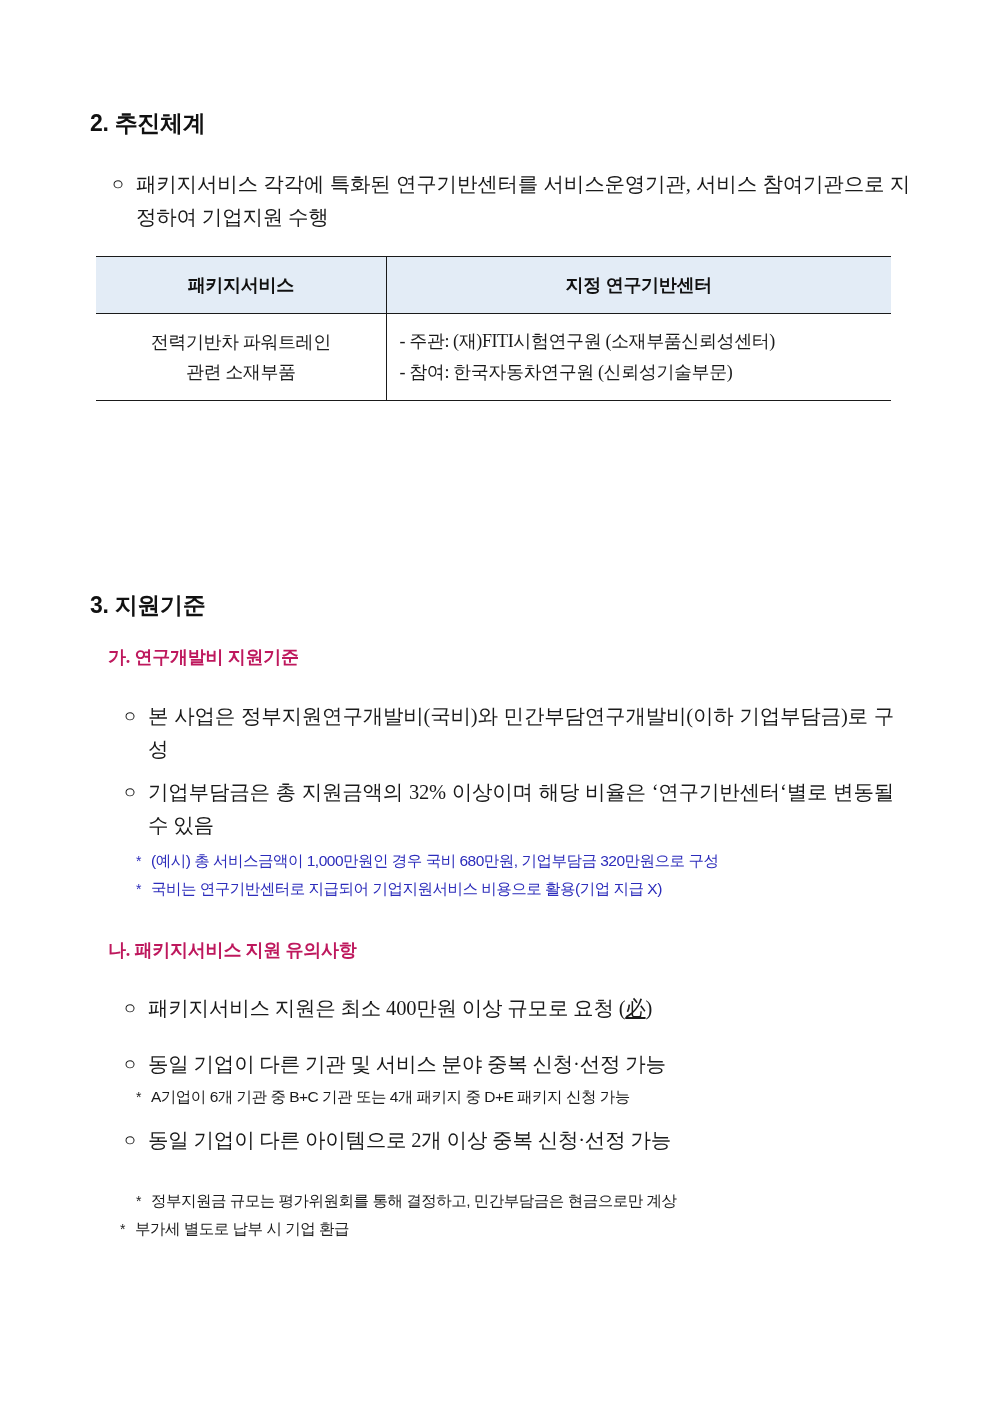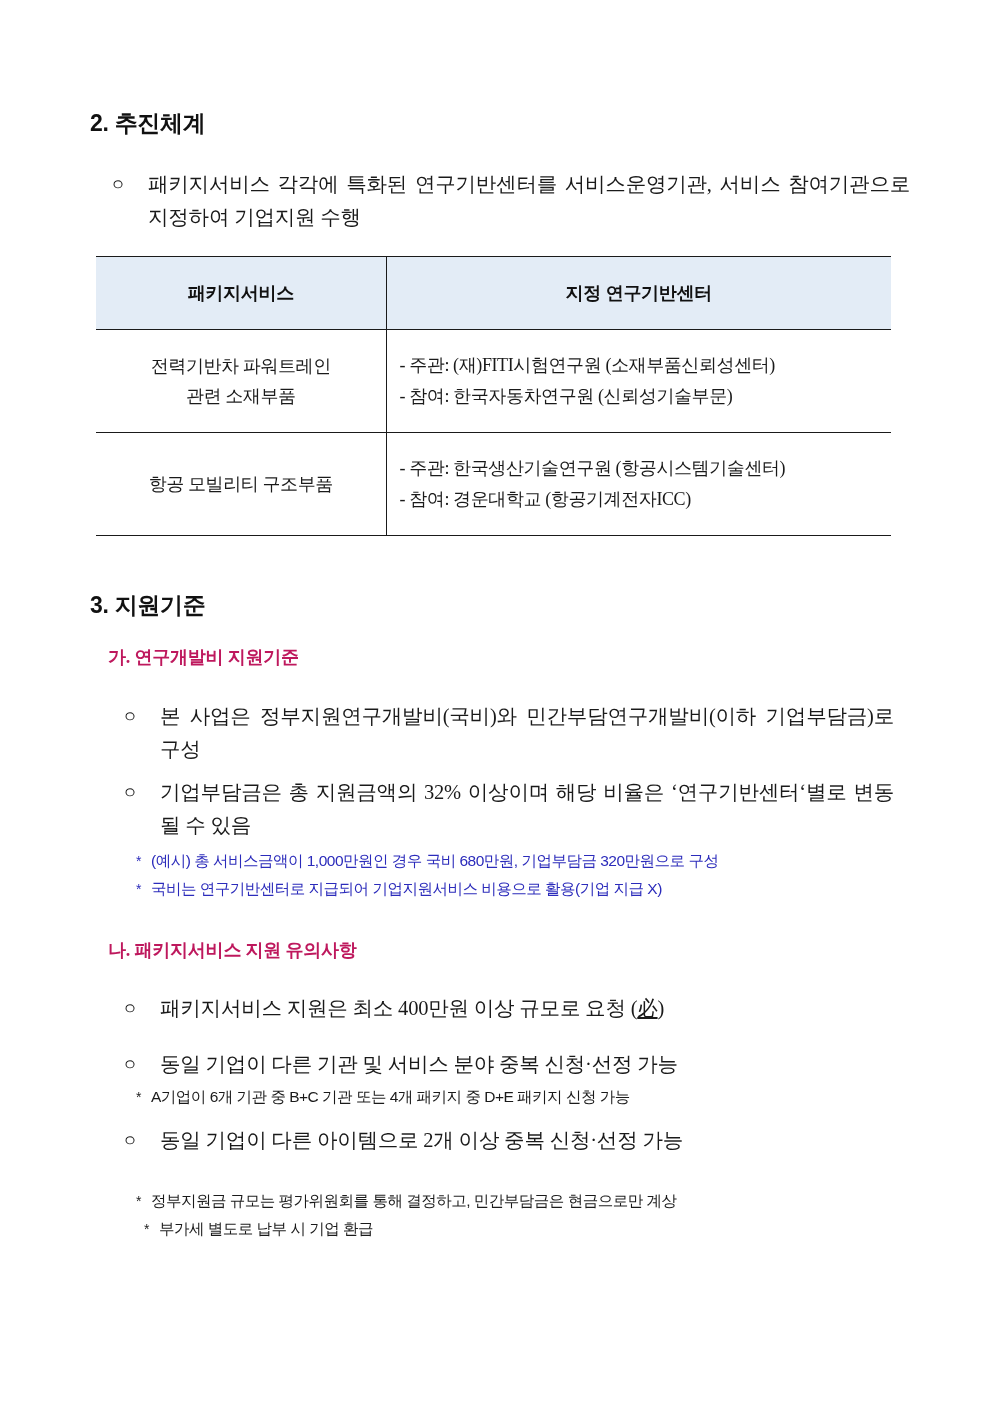--- a/index.html
+++ b/index.html
@@ -56,21 +56,21 @@
   }
   .bullet .mark {
     position: absolute;
     left: 0;
     top: 0;
     font-size: 16px;
     line-height: 33px;
   }
   .bullet .txt {
     display: block;
-    margin-left: 38px;
+    margin-left: 26px;
   }
 
   
   .note {
     position: absolute;
     font-family: "Liberation Sans", "DejaVu Sans", sans-serif;
     font-size: 15.5px;
     line-height: 26px;
     letter-spacing: -0.5px;
     white-space: nowrap;
@@ -83,21 +83,21 @@
   .note.blue { color: #2b2bbb; }
   .note.black { color: #1a1a1a; }
 
   
   .tbl {
     position: absolute;
     border-collapse: collapse;
     table-layout: fixed;
   }
   .tbl td, .tbl th {
-    padding: 16px;
+    padding: 8px;
     vertical-align: middle;
     margin-left: 24px;
   }
   .tbl thead th {
     background: #e3ecf6;
     border-top: 1.6px solid #1a1a1a;
     border-bottom: 1.3px solid #1a1a1a;
     font-family: "Liberation Sans", "DejaVu Sans", sans-serif;
     font-weight: bold;
     font-size: 18px;
@@ -156,29 +156,20 @@
       <tr class="black">
         <td class="c1">
           <span class="cellline">전력기반차 파워트레인</span>
           <span class="cellline">관련 소재부품</span>
         </td>
         <td class="c2">
           <span class="cellline">- 주관: (재)FITI시험연구원 (소재부품신뢰성센터)</span>
           <span class="cellline">- 참여: 한국자동차연구원 (신뢰성기술부문)</span>
         </td>
       </tr>
-      <tr class="black">
-        <td class="c1">
-          <span class="cellline">항공 모빌리티 구조부품</span>
-        </td>
-        <td class="c2">
-          <span class="cellline">- 주관: 한국생산기술연구원 (항공시스템기술센터)</span>
-          <span class="cellline">- 참여: 경운대학교 (항공기계전자ICC)</span>
-        </td>
-      </tr>
     </tbody>
   </table>
 
   <div class="h1" style="left:90px; top:590px;">3. 지원기준</div>
 
   <div class="h2" style="left:108px; top:645px;">가. 연구개발비 지원기준</div>
 
   <div class="bullet" style="left:122px; top:700px; width:772px;">
     <span class="mark">ㅇ</span>
     <span class="txt">본 사업은 정부지원연구개발비(국비)와 민간부담연구개발비(이하 기업부담금)로 구성</span>
@@ -216,17 +207,17 @@
   <div class="bullet" style="left:122px; top:1124px; width:772px;">
     <span class="mark">ㅇ</span>
     <span class="txt">동일 기업이 다른 아이템으로 2개 이상 중복 신청·선정 가능</span>
   </div>
 
 
   <div class="note black" style="left:136px; top:1188px;">
     <span class="star">*</span><span>정부지원금 규모는 평가위원회를 통해 결정하고, 민간부담금은 현금으로만 계상</span>
   </div>
 
-  <div class="note black" style="left:144px; top:1216px;">
+  <div class="note black" style="left:120px; top:1216px;">
     <span class="star">*</span><span>부가세 별도로 납부 시 기업 환급</span>
   </div>
 
 </div>
 
 </body></html>

